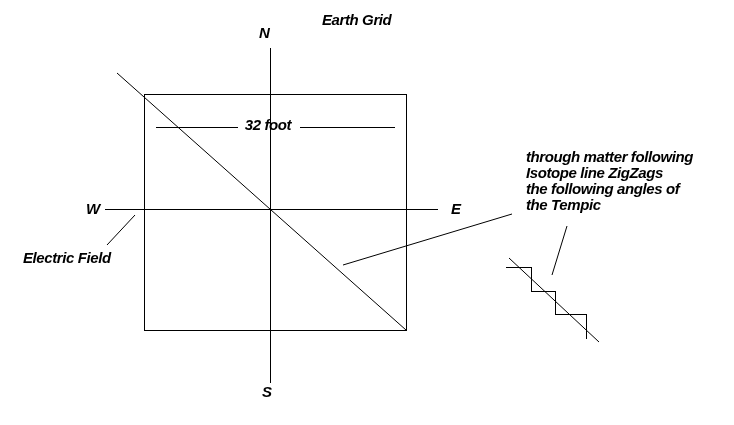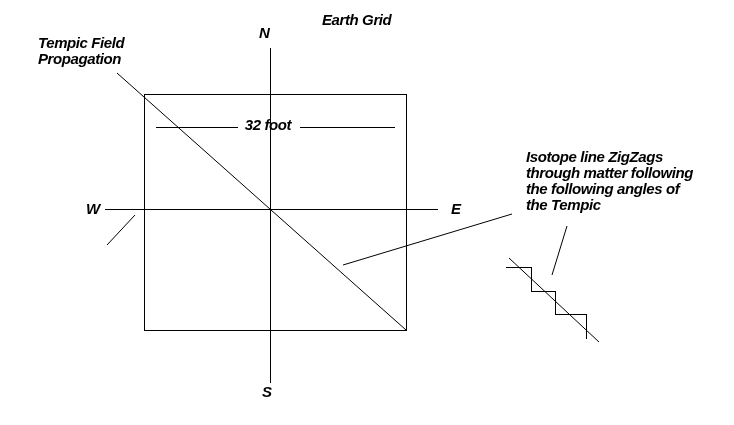--- a/index.html
+++ b/index.html
@@ -71,28 +71,25 @@
     <line x1="509" y1="258" x2="599" y2="342"></line>
   </svg>
 
   <div class="lbl lbl-title">Earth Grid</div>
 
   <div class="lbl lbl-n">N</div>
   <div class="lbl lbl-w">W</div>
   <div class="lbl lbl-e">E</div>
   <div class="lbl lbl-s">S</div>
 
-  <div class="lbl lbl-tempic">
-    <div>Tempic Field</div>
-    <div>Propagation</div>
-  </div>
 
+  <div class="lbl lbl-electric">Electric Field</div>
 
   <div class="lbl lbl-measure">32 foot</div>
 
   <div class="lbl lbl-isotope">
+    <div>through matter following</div>
     <div>Isotope line ZigZags</div>
-    <div>through matter following</div>
     <div>the following angles of</div>
     <div>the Tempic</div>
   </div>
 
 </div>
 
 </body></html>

